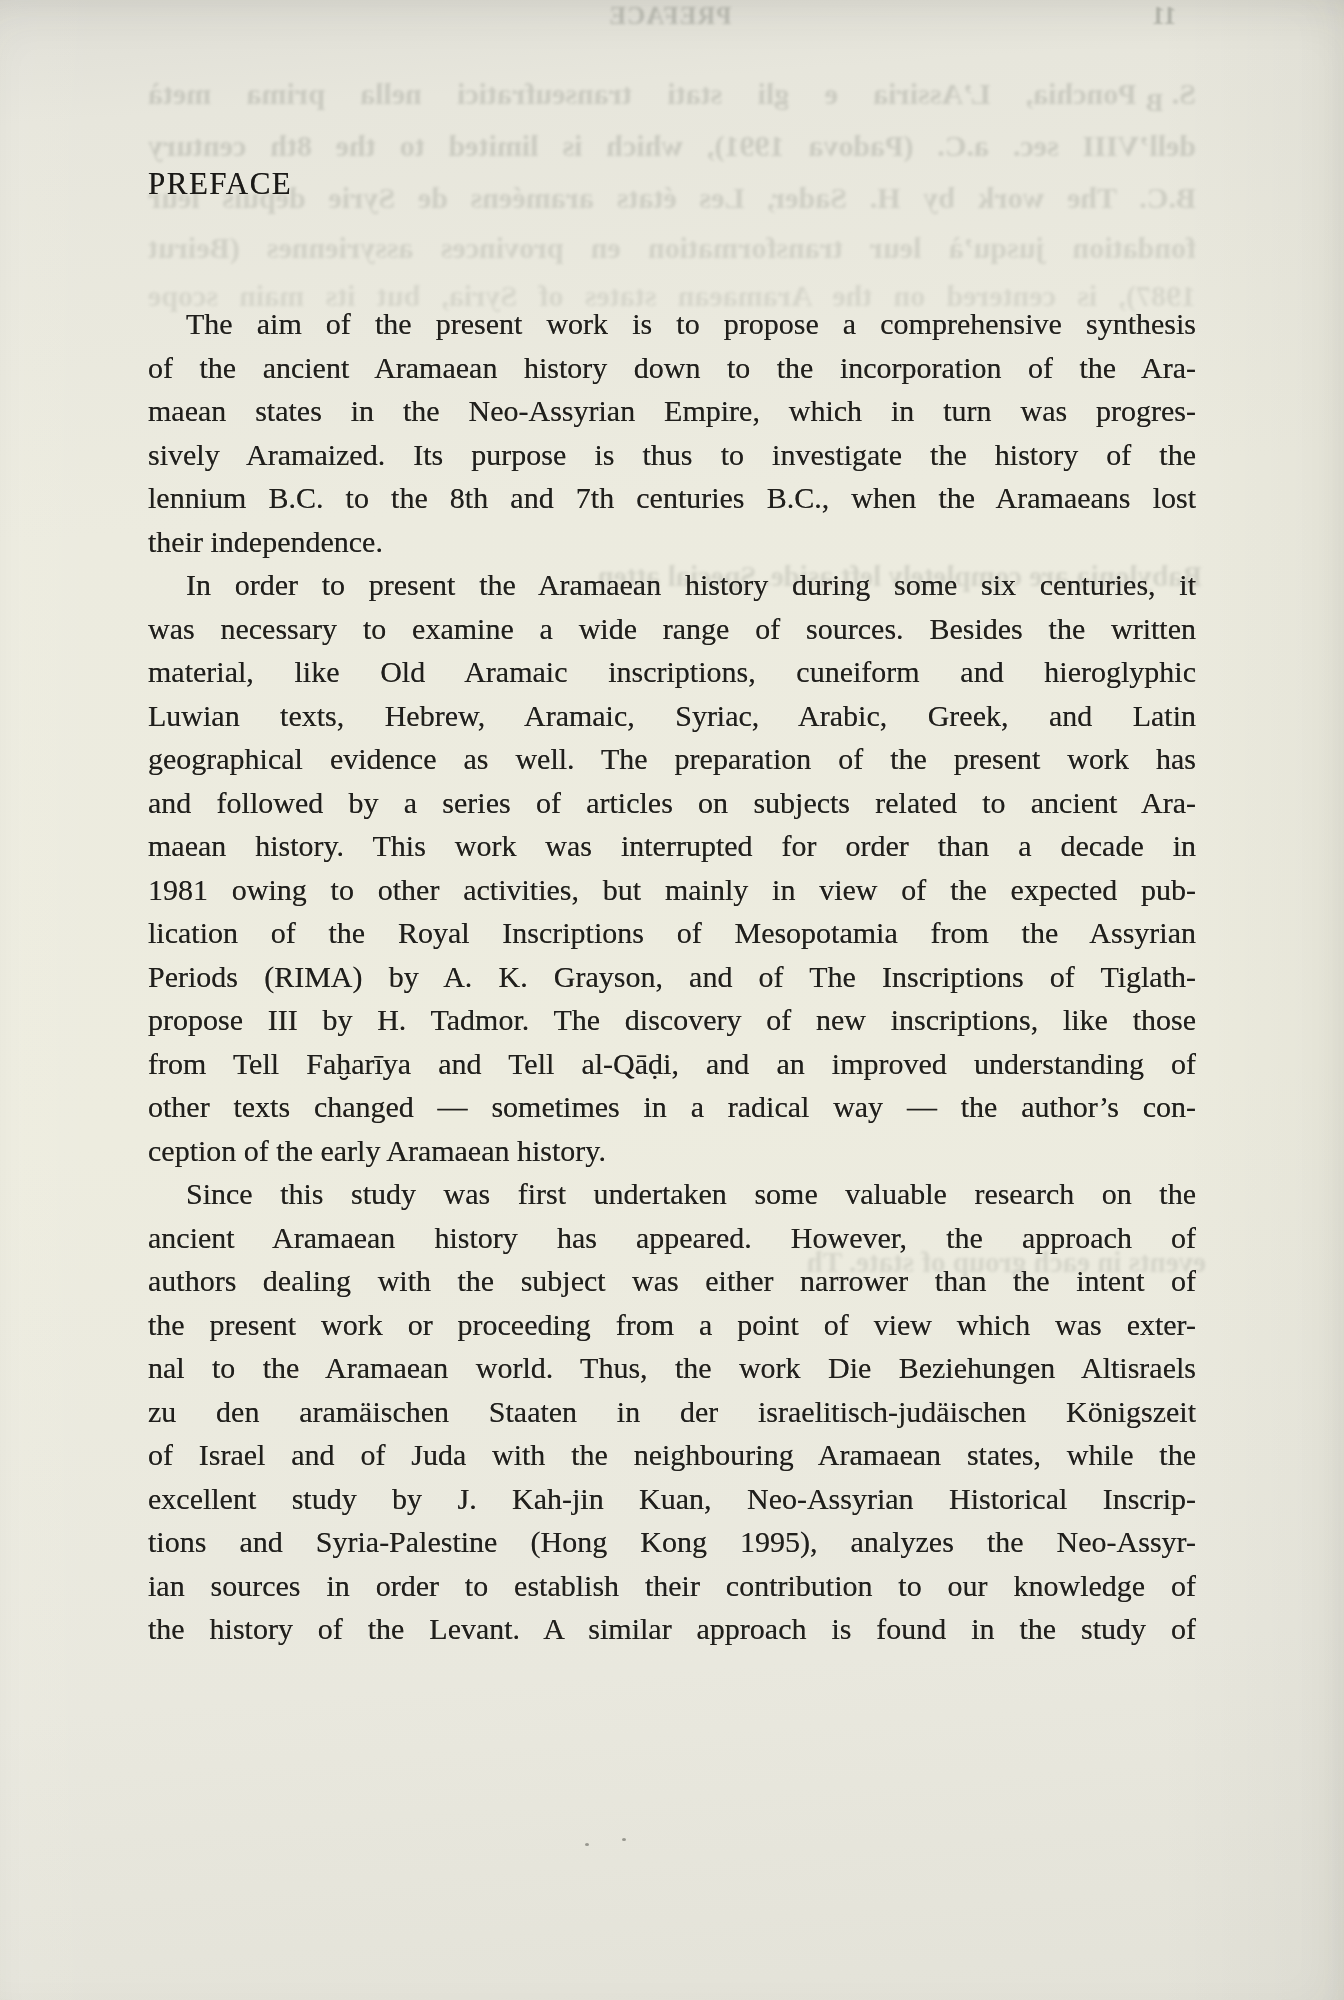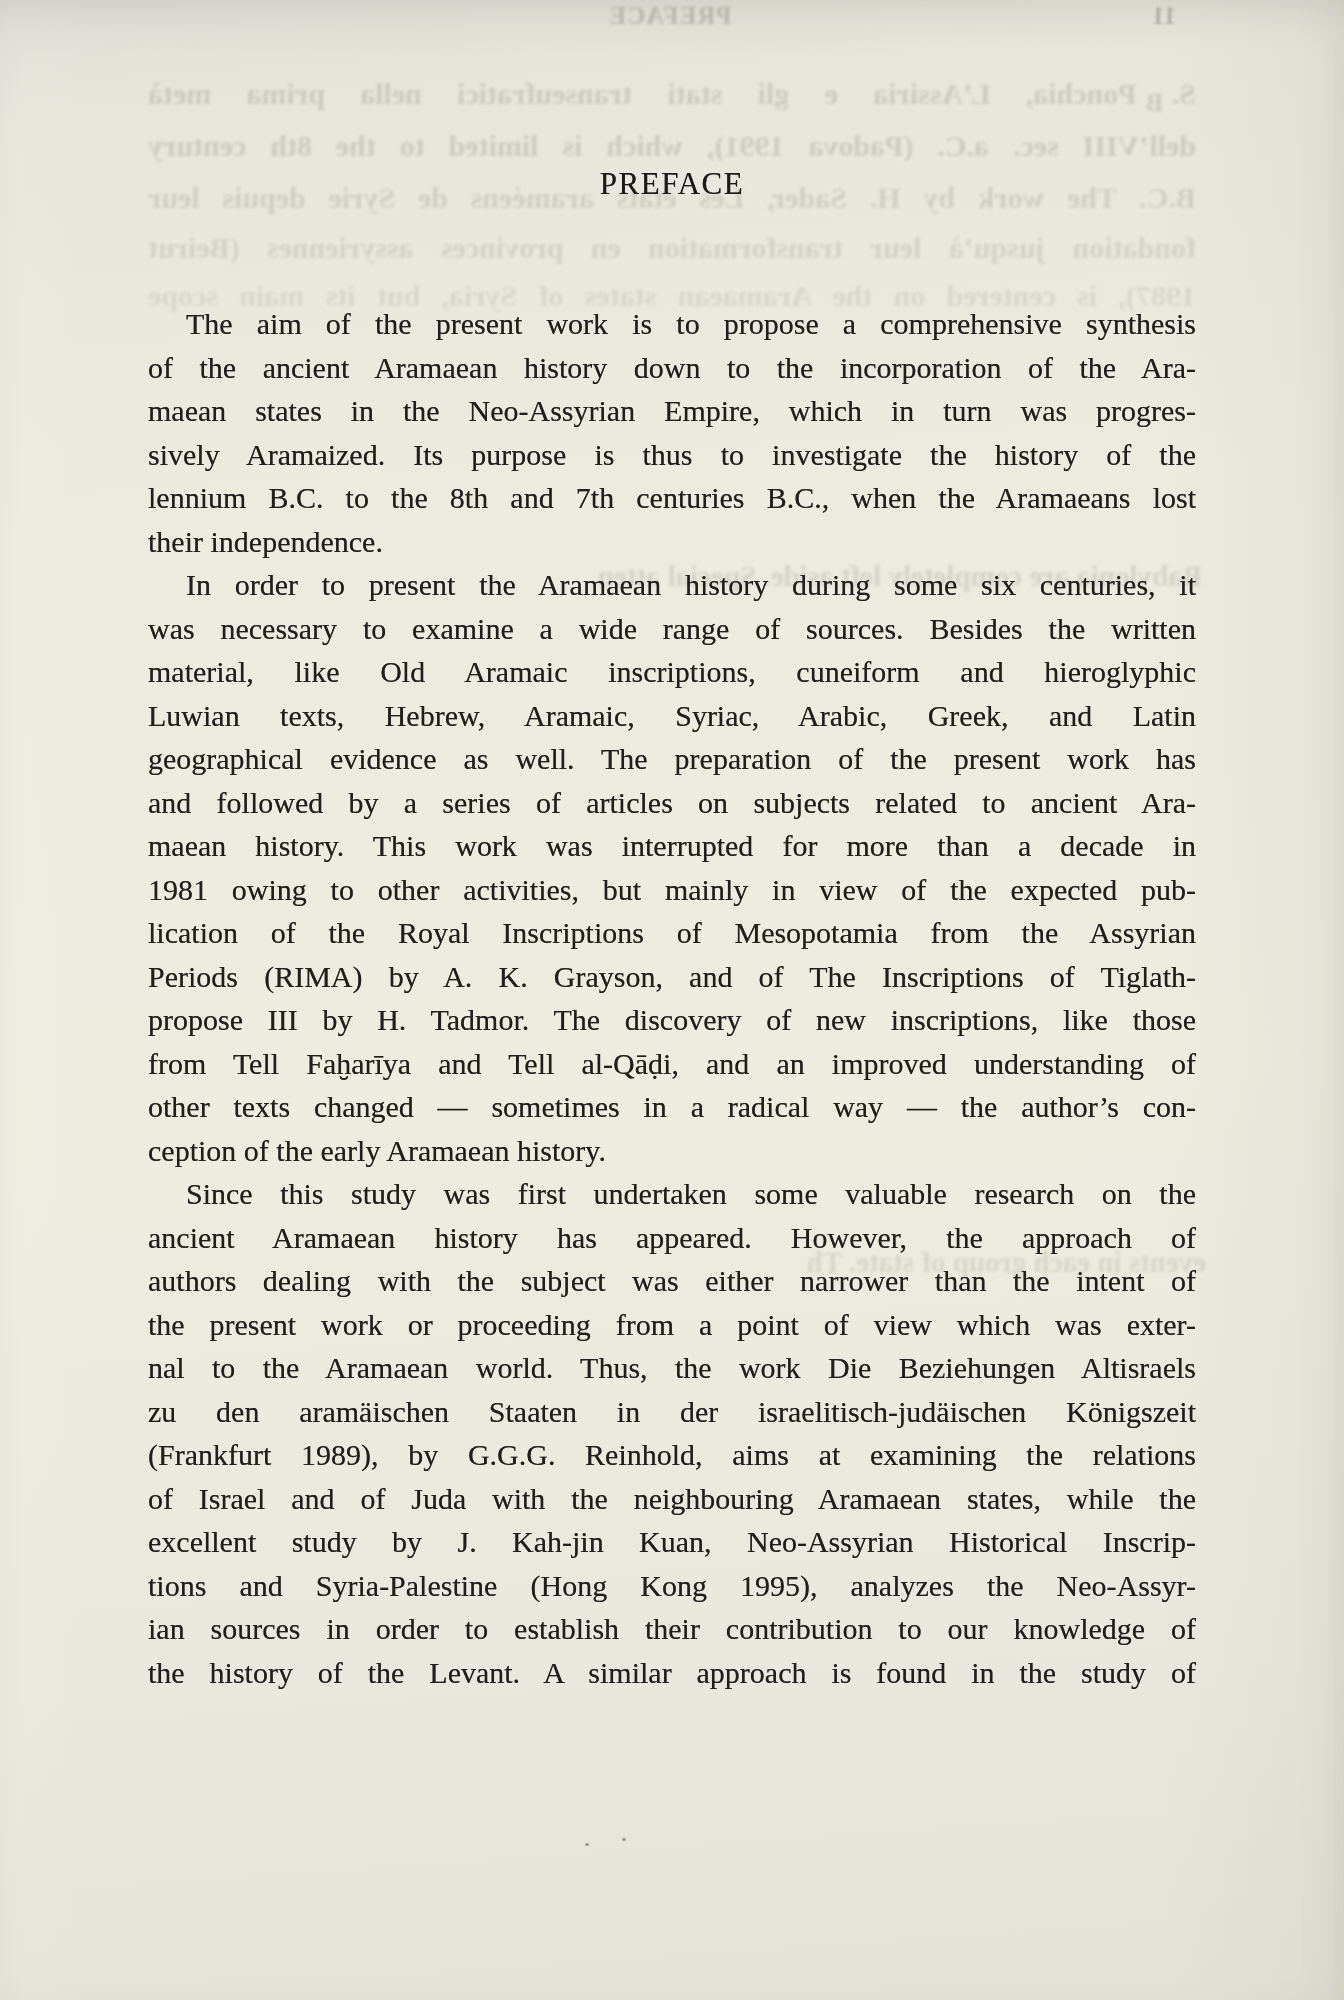--- a/index.html
+++ b/index.html
@@ -14,21 +14,21 @@
     box-shadow: inset 0 30px 55px -30px rgba(60,60,50,0.12),
                 inset -25px 0 60px -35px rgba(60,60,50,0.10);
     font-family: "Liberation Serif", "DejaVu Serif", serif;
     color: #201f1c;
   }
   .heading {
     position: absolute;
     top: 166px;
     left: 148px;
     width: 1048px;
-    text-align: center;
+    text-align: left;
     font-size: 31px;
     letter-spacing: 1.5px;
     font-weight: normal;
     margin: 0;
     color: #1b1a18;
     text-shadow: 0 0 0.6px rgba(25,25,22,0.7);
   }
   .body-text {
     position: absolute;
     top: 302px;
@@ -154,37 +154,36 @@
         <div class="bline"><span>lennium B.C. to the 8th and 7th centuries B.C., when the Aramaeans lost</span></div>
         <div class="bline end"><span>their independence.</span></div>
       </div>
       <div class="paragraph">
         <div class="bline first"><span>In order to present the Aramaean history during some six centuries, it</span></div>
         <div class="bline"><span>was necessary to examine a wide range of sources. Besides the written</span></div>
         <div class="bline"><span>material, like Old Aramaic inscriptions, cuneiform and hieroglyphic</span></div>
         <div class="bline"><span>Luwian texts, Hebrew, Aramaic, Syriac, Arabic, Greek, and Latin</span></div>
         <div class="bline"><span>geographical evidence as well. The preparation of the present work has</span></div>
         <div class="bline"><span>and followed by a series of articles on subjects related to ancient Ara-</span></div>
-        <div class="bline"><span>maean history. This work was interrupted for more than a decade in</span></div>
+        <div class="bline"><span>maean history. This work was interrupted for order than a decade in</span></div>
         <div class="bline"><span>1981 owing to other activities, but mainly in view of the expected pub-</span></div>
         <div class="bline"><span>lication of the </span><span class="it">Royal Inscriptions of Mesopotamia</span><span> from the </span><span class="it">Assyrian</span></div>
         <div class="bline"><span class="it">Periods</span><span> (</span><span class="it">RIMA</span><span>) by A. K. Grayson, and of </span><span class="it">The Inscriptions of Tiglath-</span></div>
         <div class="bline"><span class="it">propose III</span><span> by H. Tadmor. The discovery of new inscriptions, like those</span></div>
         <div class="bline"><span>from Tell Faḫarīya and Tell al-Qāḍi, and an improved understanding of</span></div>
         <div class="bline"><span>other texts changed — sometimes in a radical way — the author’s con-</span></div>
         <div class="bline end"><span>ception of the early Aramaean history.</span></div>
       </div>
       <div class="paragraph">
         <div class="bline first"><span>Since this study was first undertaken some valuable research on the</span></div>
         <div class="bline"><span>ancient Aramaean history has appeared. However, the approach of</span></div>
         <div class="bline"><span>authors dealing with the subject was either narrower than the intent of</span></div>
         <div class="bline"><span>the present work or proceeding from a point of view which was exter-</span></div>
         <div class="bline"><span>nal to the Aramaean world. Thus, the work </span><span class="it">Die Beziehungen Altisraels</span></div>
         <div class="bline"><span class="it">zu den aramäischen Staaten in der israelitisch-judäischen Königszeit</span></div>
-        <div class="bline"><span>(Frankfurt 1989), by G.G.G. Reinhold, aims at examining the relations</span></div>
         <div class="bline"><span>of Israel and of Juda with the neighbouring Aramaean states, while the</span></div>
         <div class="bline"><span>excellent study by J. Kah-jin Kuan, </span><span class="it">Neo-Assyrian Historical Inscrip-</span></div>
         <div class="bline"><span class="it">tions and Syria-Palestine</span><span> (Hong Kong 1995), analyzes the Neo-Assyr-</span></div>
         <div class="bline"><span>ian sources in order to establish their contribution to our knowledge of</span></div>
         <div class="bline"><span>the history of the Levant. A similar approach is found in the study of</span></div>
       </div>
     </div>
 
   <div id="specks">
       <div class="speck" style="left: 585px; top: 1843px;"></div>

